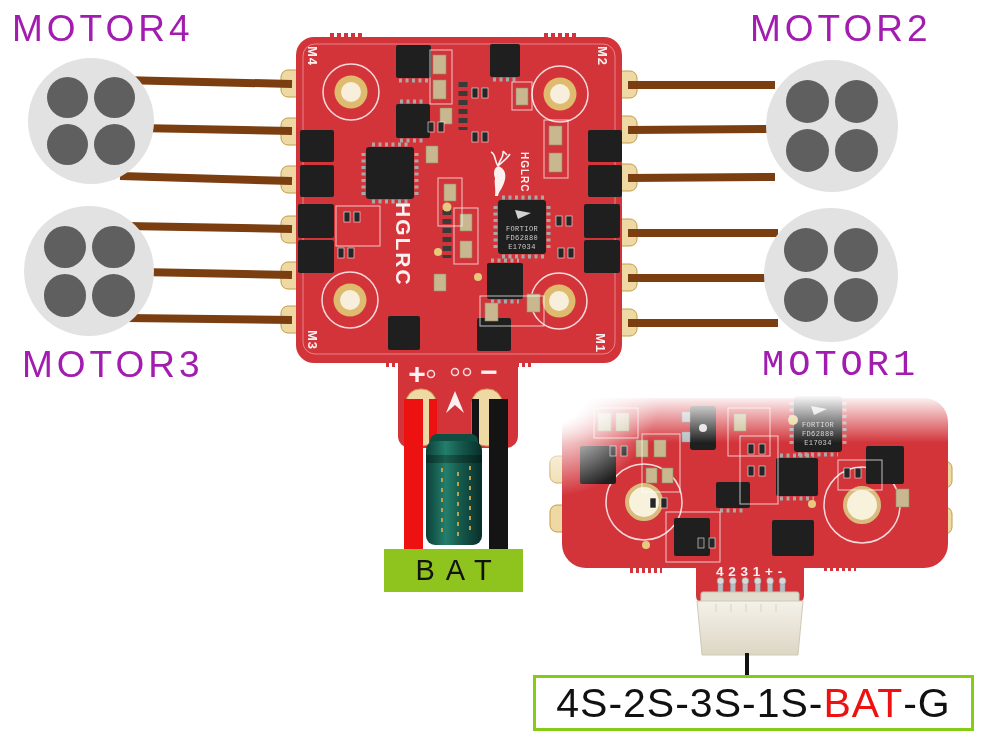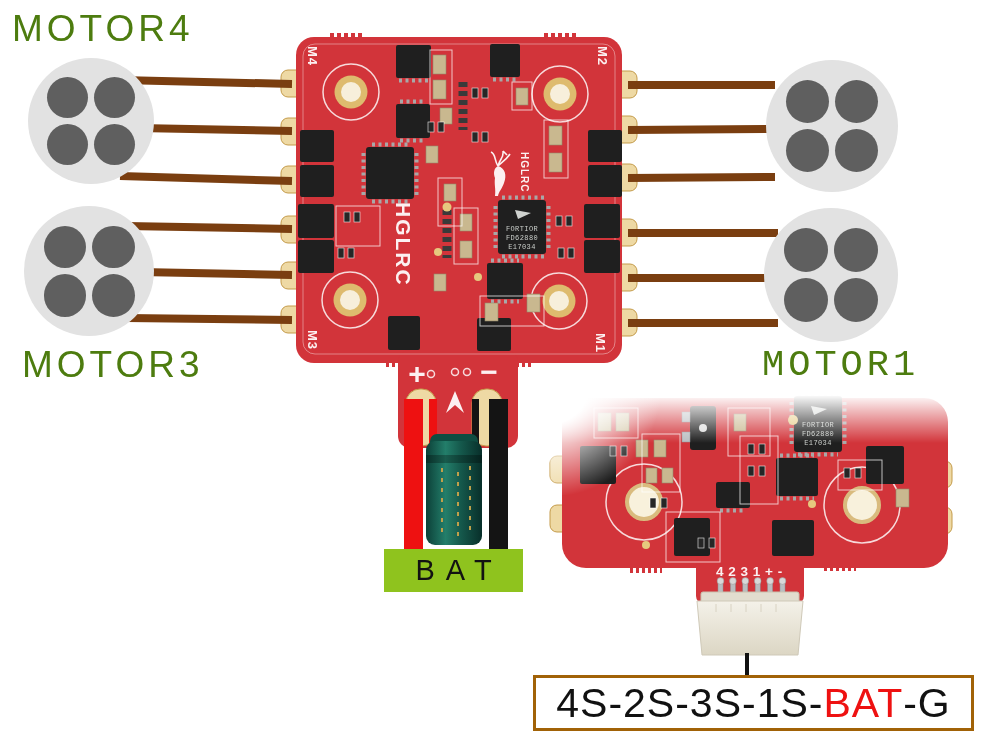--- a/index.html
+++ b/index.html
@@ -1,29 +1,29 @@
 <!DOCTYPE html>
 <html style="--pcb-red: #d2343a; --pcb-dark: #b4262d; --gold: #debb6e; --gold-light: #eed9a4; --gold-stroke: #c49b4a; --wire-brown: #7a3e10; --motor-gray: #e2e2e2; --dot-gray: #5f5f5f; --bat-green: #8fc31e; --accent-red: #ee1111; --cap-teal: #15594c; --chip-black: #1f1f1f; --tan: #c9b88f;"><head>
 <meta charset="utf-8">
 <style>
   html,body{margin:0;padding:0;background:#fff;}
   .canvas{position:relative;width:1000px;height:739px;background:#fff;overflow:hidden;
           font-family:"Liberation Sans",sans-serif;}
   .layer{position:absolute;left:0;top:0;}
   
-  .motor-label{position:absolute;font-size:37px;letter-spacing:4px;color:#4d7c0f;white-space:nowrap;}
+  .motor-label{position:absolute;font-size:37px;letter-spacing:4px;color:#a21caf;white-space:nowrap;}
   .motor{position:absolute;border-radius:50%;background:var(--motor-gray);}
   .motor .dot{position:absolute;width:33%;height:33%;border-radius:50%;background:var(--dot-gray);}
   .dot.d1{left:15%;top:15%;} .dot.d2{right:15%;top:15%;}
   .dot.d3{left:15%;bottom:15%;} .dot.d4{right:15%;bottom:15%;}
   .bat-box{position:absolute;left:384px;top:549px;width:139px;height:43px;background:var(--bat-green);
            display:flex;align-items:center;justify-content:center;font-size:29px;letter-spacing:11px;
            padding-left:11px;box-sizing:border-box;color:#121212;}
   .pinout-box{position:absolute;left:533px;top:675px;width:441px;height:56px;background:#fff;
-              border:3px solid #a16207;box-sizing:border-box;display:flex;align-items:center;
+              border:3px solid #84cc16;box-sizing:border-box;display:flex;align-items:center;
               justify-content:center;font-size:41px;color:#111;letter-spacing:1px;white-space:nowrap;}
   .pinout-box .bat{color:var(--accent-red);}
   .fade-top{position:absolute;left:552px;top:381px;width:404px;height:62px;
             background:linear-gradient(to bottom,#fff 22%,rgba(255,255,255,0));}
   .fade-corner{position:absolute;left:550px;top:385px;width:110px;height:110px;
             background:radial-gradient(ellipse at top left,#fff 25%,rgba(255,255,255,0) 72%);}
   
   .wire{stroke:var(--wire-brown);stroke-width:8;}
   .pcb{fill:var(--pcb-red);}
   .cast{stroke:var(--pcb-red);stroke-width:5;fill:none;}
@@ -381,20 +381,21 @@
     <span class="dot d4"></span>
   </div>
   <div class="motor" style="left:764px;top:208px;width:134px;height:134px;">
     <span class="dot d1"></span>
     <span class="dot d2"></span>
     <span class="dot d3"></span>
     <span class="dot d4"></span>
   </div>
 
   <div class="motor-label" style="left:12px;top:8px;">MOTOR4</div>
+  <div class="motor-label" style="left:750px;top:8px;">MOTOR2</div>
   <div class="motor-label" style="left:22px;top:344px;text-align:center;">MOTOR3</div>
   <div class="motor-label" style="left:762px;top:344px;font-family:Liberation Mono, monospace;">MOTOR1</div>
 
   <div class="bat-box">BAT</div>
 
   <div class="pinout-box">
     <span>4S-2S-3S-1S-</span>
       <span class="bat">BAT</span>
       <span>-G</span>
   </div>

